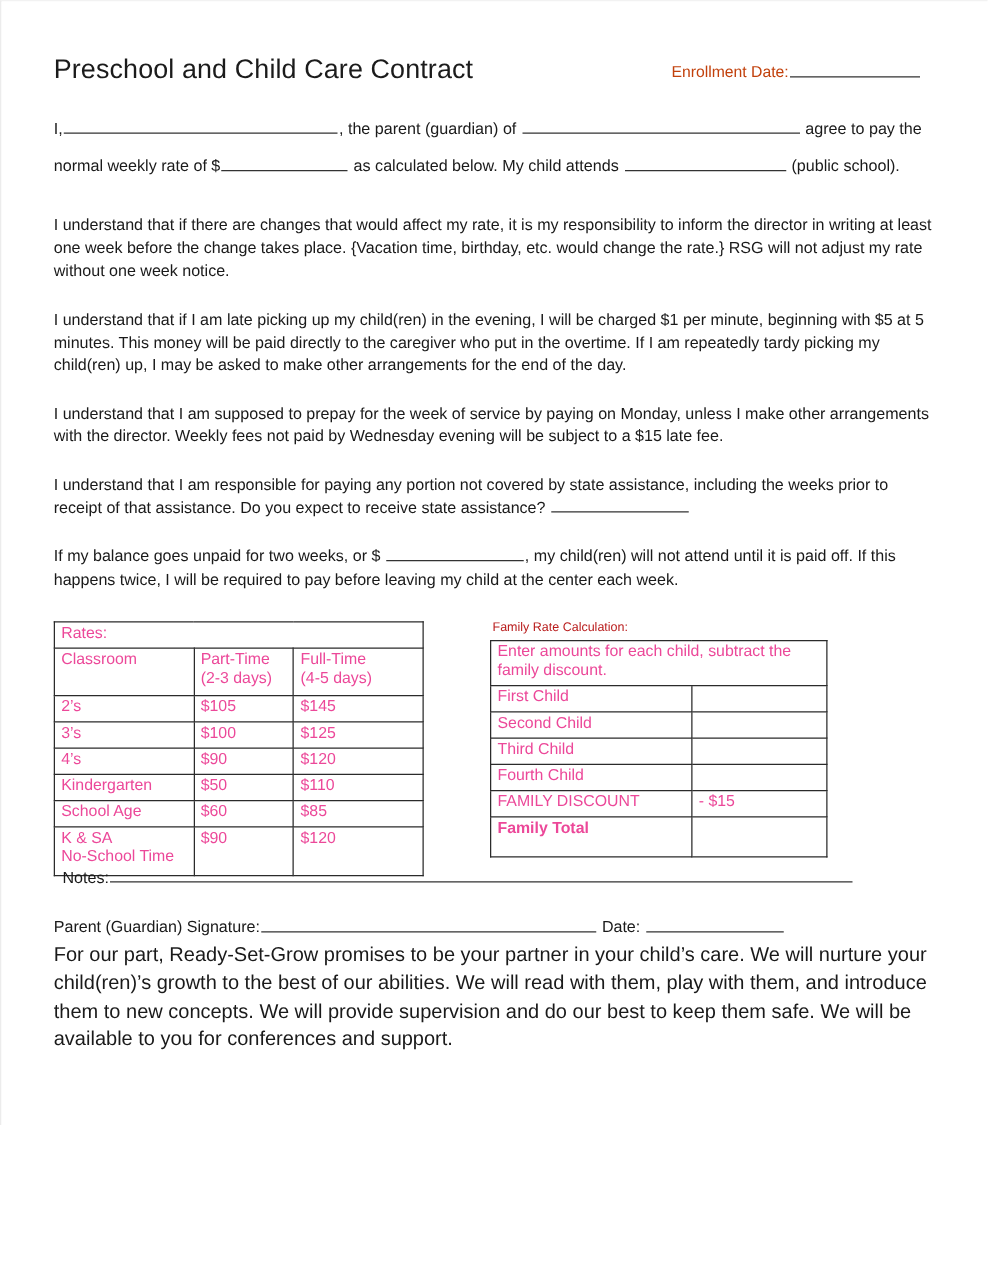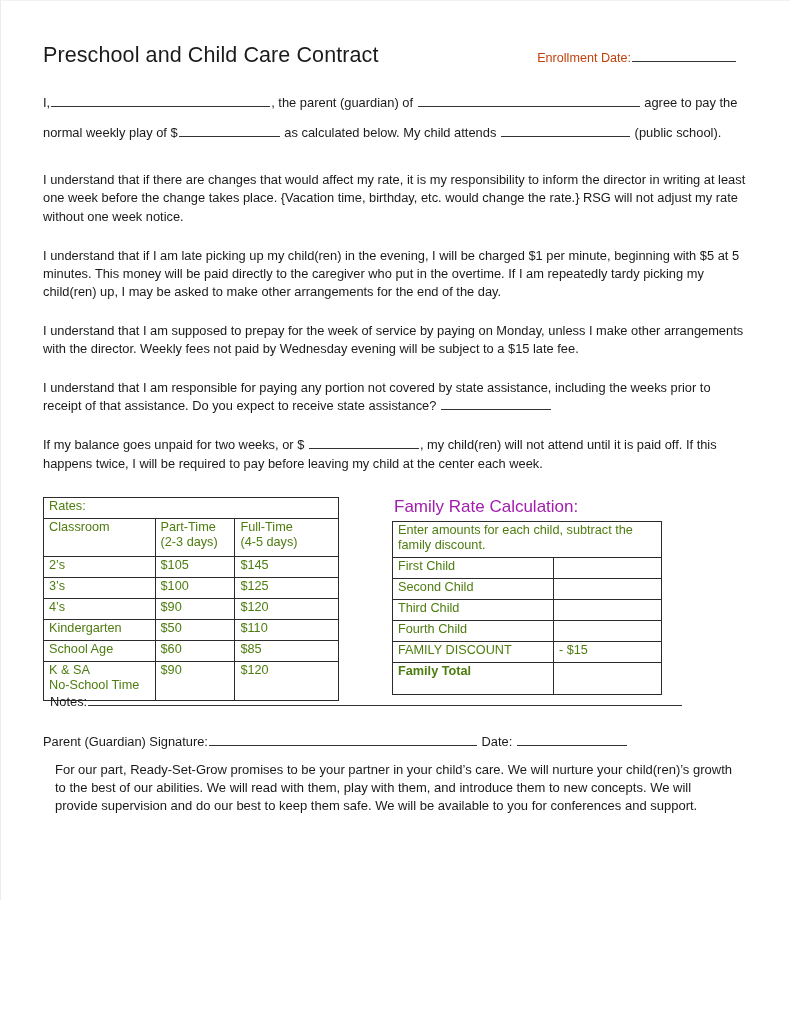--- a/index.html
+++ b/index.html
@@ -90,21 +90,21 @@
 
   
   .tables {
     position: relative;
     margin-top: 24px;
     height: 188px;
   }
   table {
     border-collapse: collapse;
     font-size: 12.7px;
-    color: #4d7c0f;
+    color: #ec4899;
   }
   td {
     border: 1.15px solid #2b2b2b;
     padding: 1px 5px 2px 5px;
     vertical-align: top;
     line-height: 1.24;
   }
 
   
   .rates-wrap {
@@ -123,23 +123,23 @@
   table.rates tr.r-last td { height: 35px; }
 
   
   .fam-wrap {
     position: absolute;
     left: 349px;
     top: 0px;
     width: 272px;
   }
   .fam-cap {
-    font-size: 17px;
+    font-size: 10px;
     margin: 0 0 4px 2px;
-    color: #a21caf;
+    color: #b91c1c;
   }
   table.fam { width: 270px; }
   table.fam td.f0 { width: 161px; }
   table.fam td.f1 { width: 107px; }
   table.fam tr.f-intro td { height: 32px; }
   table.fam tr.f-row td { height: 17px; }
   table.fam tr.f-total td { height: 28px; font-weight: bold; }
 
   
   .notes {
@@ -155,23 +155,23 @@
     left: 42px;
     top: 732px;
     width: 704px;
   }
   .sig-line {
     font-size: 12.85px;
     white-space: nowrap;
     margin-bottom: 5px;
   }
   .promise {
-    font-size: 13px;
+    font-size: 16px;
     line-height: 1.4;
-    margin: 12px;
+    margin: 0;
   }
   .dir-line {
     position: absolute;
     left: 42px;
     top: 824px;
     font-size: 12.85px;
     white-space: nowrap;
   }
 </style>
 </head>
@@ -183,21 +183,21 @@
     <div class="header-row">
       <h1 class="doc-title">Preschool and Child Care Contract</h1>
       <div class="enroll">
         <span>Enrollment Date:</span><span class="rule r-enroll"></span>
       </div>
     </div>
 
     <div class="lead">
       <span>I,</span><span class="rule r-parent"></span><span>, the parent (guardian) of</span> <span class="rule r-child"></span> <span>agree to pay the</span>
       <br>
-      <span>normal weekly play of $</span><span class="rule r-rate"></span> <span>as calculated below. My child attends</span> <span class="rule r-school"></span> <span>(public school).</span>
+      <span>normal weekly rate of $</span><span class="rule r-rate"></span> <span>as calculated below. My child attends</span> <span class="rule r-school"></span> <span>(public school).</span>
     </div>
 
     <div class="gap-lg"></div>
 
     <p class="body">I understand that if there are changes that would affect my rate, it is my responsibility to inform the director in writing at least one week before the change takes place. {Vacation time, birthday, etc. would change the rate.} RSG will not adjust my rate without one week notice.</p>
     <div class="gap-md"></div>
 
     <p class="body">I understand that if I am late picking up my child(ren) in the evening, I will be charged $1 per minute, beginning with $5 at 5 minutes. This money will be paid directly to the caregiver who put in the overtime. If I am repeatedly tardy picking my child(ren) up, I may be asked to make other arrangements for the end of the day.</p>
     <div class="gap-md"></div>
 

